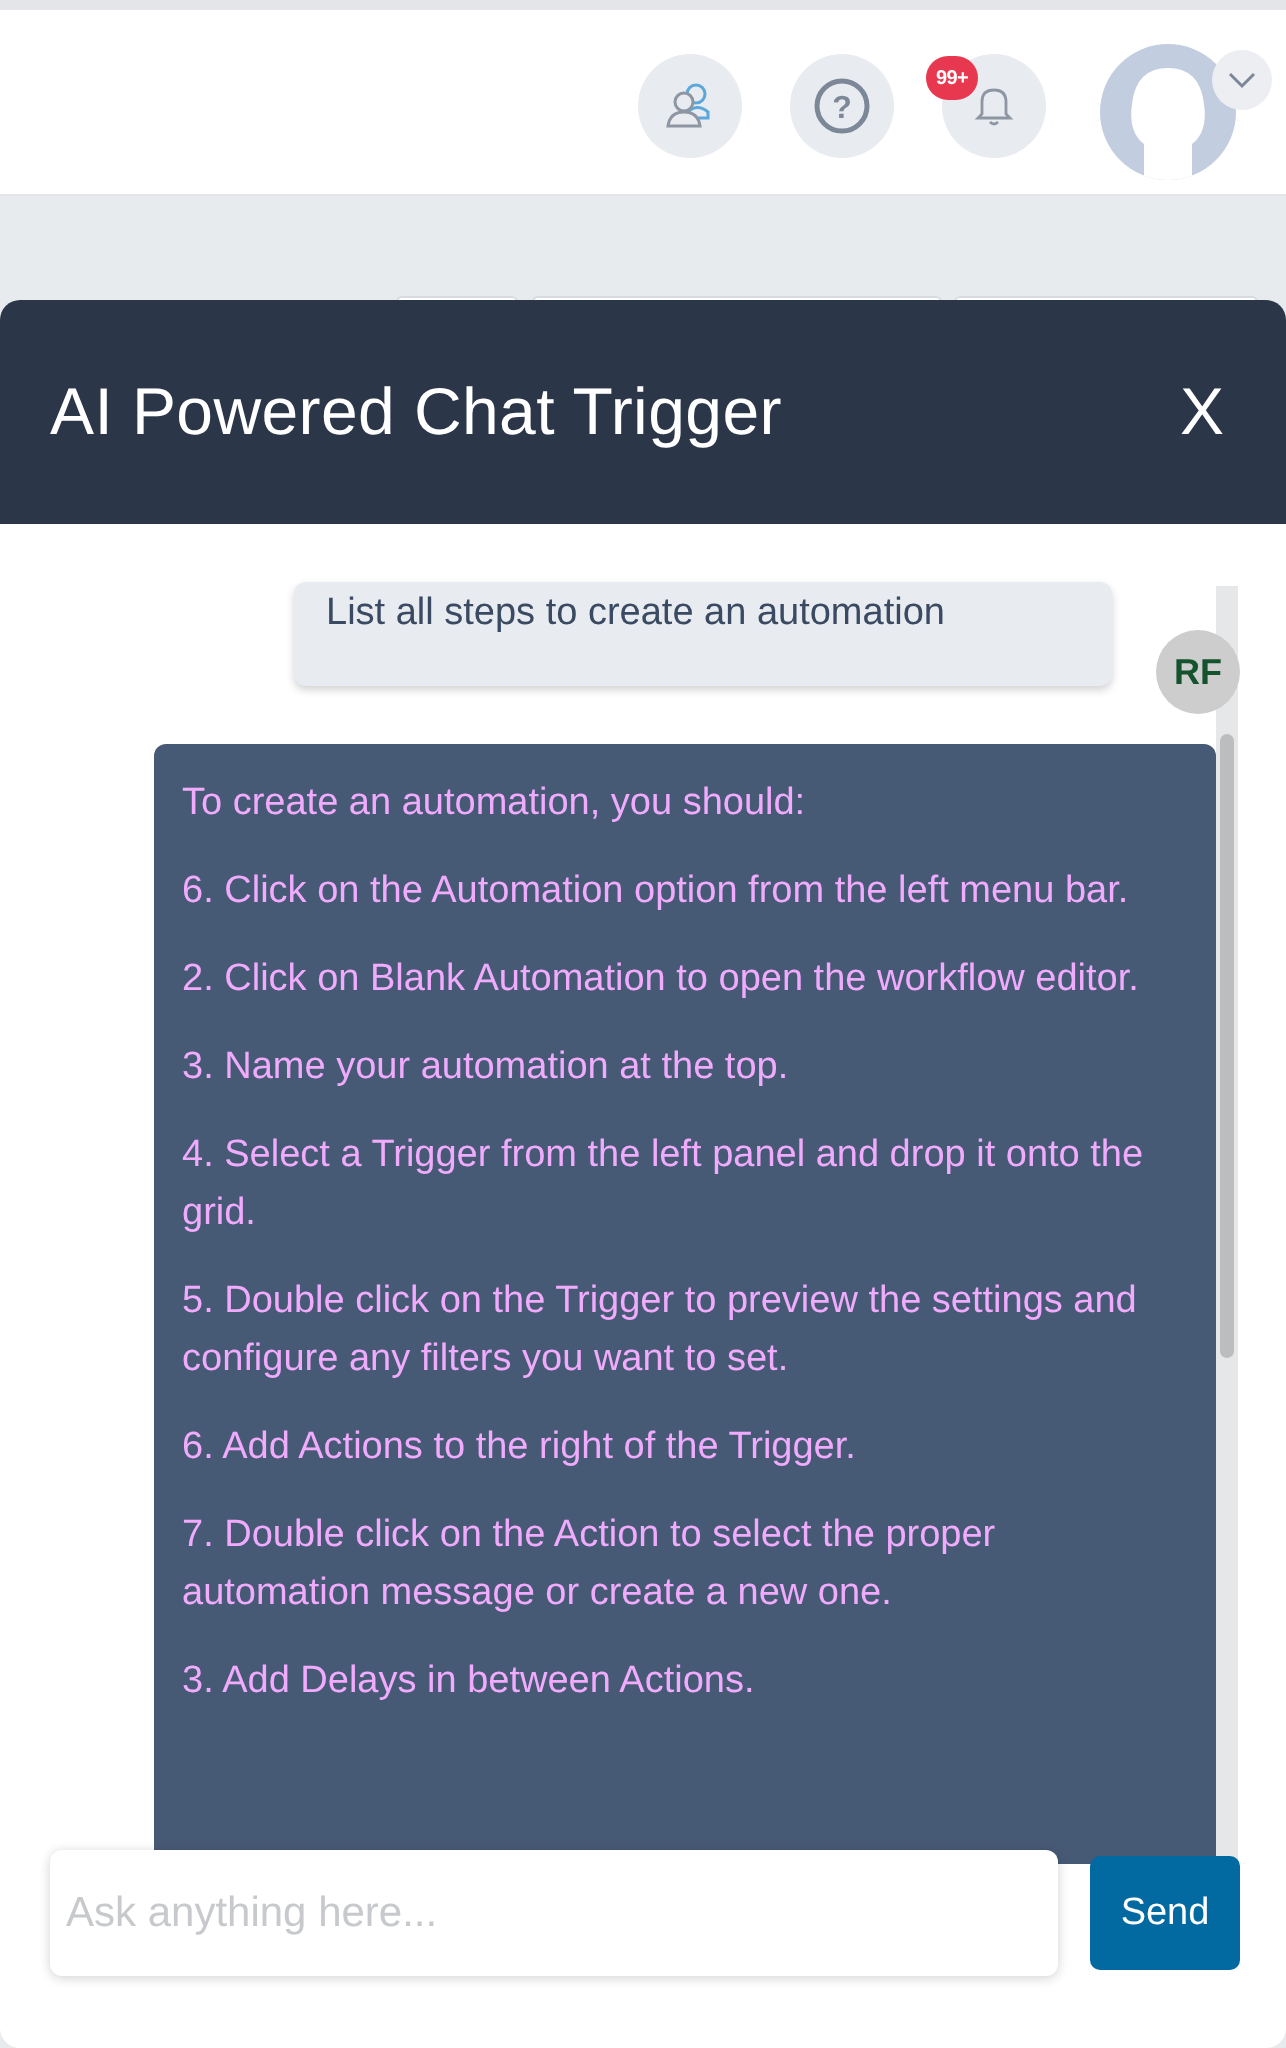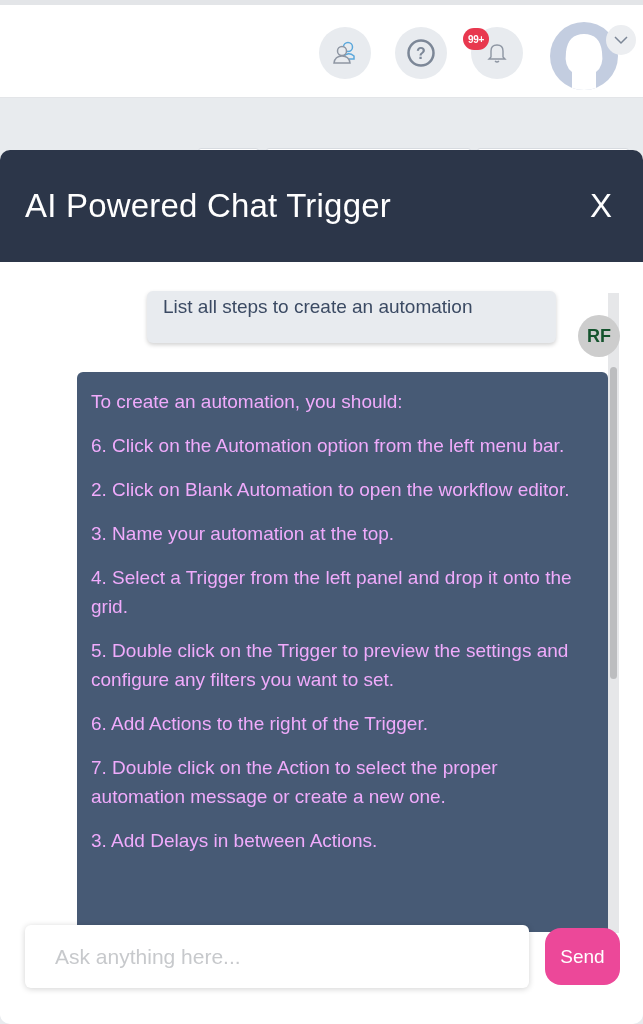--- a/index.html
+++ b/index.html
@@ -16,23 +16,23 @@
     .panel-title { color: #fff; font-size: 33px; font-weight: normal; letter-spacing: 0.2px; }
     .close-btn { color: #fff; font-size: 33px; font-weight: normal; cursor: pointer; }
     .chat-area { position: absolute; left: 0; top: 112px; width: 643px; height: 660px; }
     .user-msg { position: absolute; left: 147px; top: 29px; width: 409px; height: 52px; background: #e8ebef; border-radius: 6px; box-shadow: 0 2px 4px rgba(0,0,0,0.18); padding: 5px 16px; color: #3b4a63; font-size: 19px; }
     .user-avatar { position: absolute; left: 578px; top: 53px; width: 42px; height: 42px; border-radius: 50%; background: #cdcdcd; color: #14532d; font-weight: bold; font-size: 18px; display: flex; align-items: center; justify-content: center; }
     .scroll-track { position: absolute; left: 608px; top: 31px; width: 11px; height: 640px; background: #e6e7e9; }
     .scroll-thumb { position: absolute; left: 610px; top: 105px; width: 7px; height: 312px; background: #bcbdbf; border-radius: 4px; }
     .bot-msg { position: absolute; left: 77px; top: 110px; width: 531px; height: 560px; background: #475a75; border-radius: 6px 6px 0 0; padding: 15px 14px; color: #f0abfc; font-size: 19px; line-height: 29px; overflow: hidden; }
     .bot-msg p { margin-bottom: 15px; }
     .composer { position: absolute; left: 25px; top: 775px; width: 504px; height: 63px; background: #fff; border-radius: 6px; box-shadow: 0 1px 6px rgba(0,0,0,0.18); }
-    .composer input { width: 100%; height: 100%; border: none; outline: none; background: transparent; padding: 0 30px; font-size: 21px; color: #333; font-family: "Liberation Sans", sans-serif; }
+    .composer input { width: 100%; height: 100%; border: none; outline: none; background: transparent; padding: 0 8px; font-size: 21px; color: #333; font-family: "Liberation Sans", sans-serif; }
     .composer input::placeholder { color: #c7c9cc; }
-    .send-btn { position: absolute; left: 545px; top: 778px; width: 75px; height: 57px; background: #ec4899; border-radius: 16px; color: #fff; font-size: 19px; border: none; display: flex; align-items: center; justify-content: center; font-family: "Liberation Sans", sans-serif; }
+    .send-btn { position: absolute; left: 545px; top: 778px; width: 75px; height: 57px; background: #0369a1; border-radius: 5px; color: #fff; font-size: 19px; border: none; display: flex; align-items: center; justify-content: center; font-family: "Liberation Sans", sans-serif; }
   </style>
 </head>
 <body>
 
 <div class="topstrip"></div>
 <div class="topbar">
   <div class="icon-btn" style="left:319px; top:22px;">
     <svg width="28" height="26" viewBox="0 0 28 26">
       <circle cx="17" cy="7" r="4.5" fill="none" stroke="#5ba8dc" stroke-width="1.5"></circle>
       <path d="M12 17 Q17 11 23 16 L23 19 L14 19" fill="none" stroke="#5ba8dc" stroke-width="1.5"></path>

